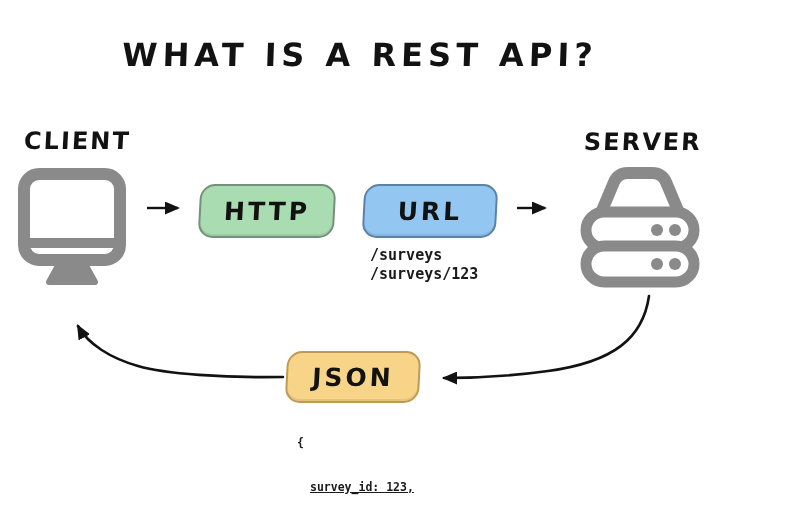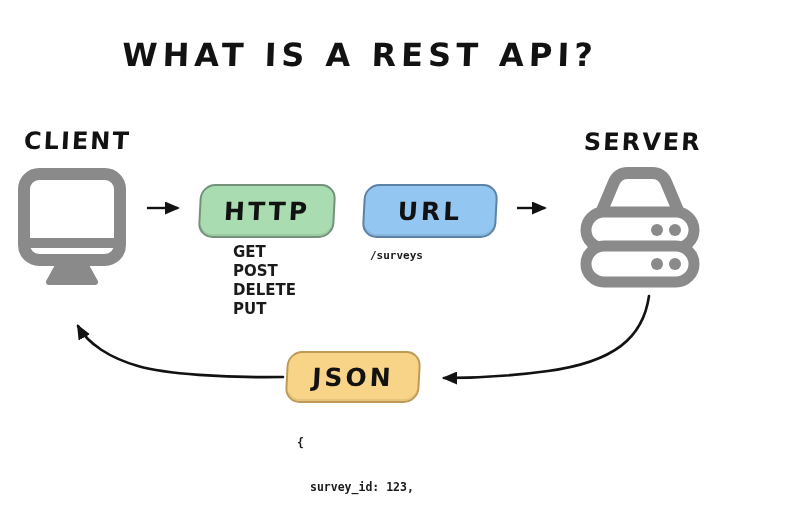--- a/index.html
+++ b/index.html
@@ -34,28 +34,28 @@
   .pill-json{left:286px;top:351px;width:130px;height:48px;background:#f8d489;border:2px solid #bf9a56;}
   
   .methods{
     position:absolute;left:233px;top:243px;
     font-family:"DejaVu Sans","Liberation Sans",sans-serif;
     font-size:15px;font-weight:700;line-height:19px;color:#1a1a1a;
   }
   .urls{
     position:absolute;left:370px;top:246px;
     font-family:"DejaVu Sans Mono","Liberation Mono",monospace;
-    font-size:11px;font-weight:700;line-height:19px;color:#1a1a1a;white-space:nowrap;
+    font-size:15px;font-weight:700;line-height:19px;color:#1a1a1a;white-space:nowrap;
   }
   .code{
     position:absolute;left:297px;top:407px;
     font-family:"DejaVu Sans Mono","Liberation Mono",monospace;
     font-size:11.5px;font-weight:700;line-height:14.5px;color:#1a1a1a;white-space:pre;
   }
-  .code .indent{padding-left:13px;}
+  .code .indent{padding-left:13px;text-decoration:underline;}
   
   .arrows{position:absolute;left:0;top:0;width:788px;height:505px;pointer-events:none;}
 </style>
 </head>
 <body>
 
 <div class="canvas">
 
   <div class="title">WHAT IS A REST API?</div>
 
@@ -64,32 +64,27 @@
     <svg width="112" height="124" viewBox="0 0 112 124">
       <rect x="8" y="8" width="96" height="86" rx="15" fill="#ffffff" stroke="#8a8a8a" stroke-width="12"></rect>
       <line x1="12" y1="77" x2="100" y2="77" stroke="#8a8a8a" stroke-width="10"></line>
       <path d="M44 96 L68 96 L79 116 L33 116 Z" fill="#8a8a8a" stroke="#8a8a8a" stroke-width="6" stroke-linejoin="round"></path>
     </svg>
   </span>
 
   <div class="pill pill-http">
     <span>HTTP</span>
   </div>
-  <div class="methods">
-    <div>GET</div>
-    <div>POST</div>
-    <div>DELETE</div>
-    <div>PUT</div>
-  </div>
 
   <div class="pill pill-url">
     <span>URL</span>
   </div>
   <div class="urls">
     <div>/surveys</div>
+    <div>/surveys/123</div>
   </div>
 
   <div class="node-label label-server">SERVER</div>
   <span class="icon-wrap server">
     <svg width="124" height="130" viewBox="0 0 124 130">
       <path d="M20 60 L36 22 Q 40 13 50 13 L74 13 Q 84 13 88 22 L104 60" fill="#ffffff" stroke="#8a8a8a" stroke-width="12" stroke-linejoin="round" stroke-linecap="round"></path>
       <rect x="8" y="52" width="108" height="36" rx="18" fill="#ffffff" stroke="#8a8a8a" stroke-width="11"></rect>
       <rect x="8" y="86" width="108" height="36" rx="18" fill="#ffffff" stroke="#8a8a8a" stroke-width="11"></rect>
       <circle cx="79" cy="70" r="6" fill="#8a8a8a"></circle>
       <circle cx="97" cy="70" r="6" fill="#8a8a8a"></circle>

